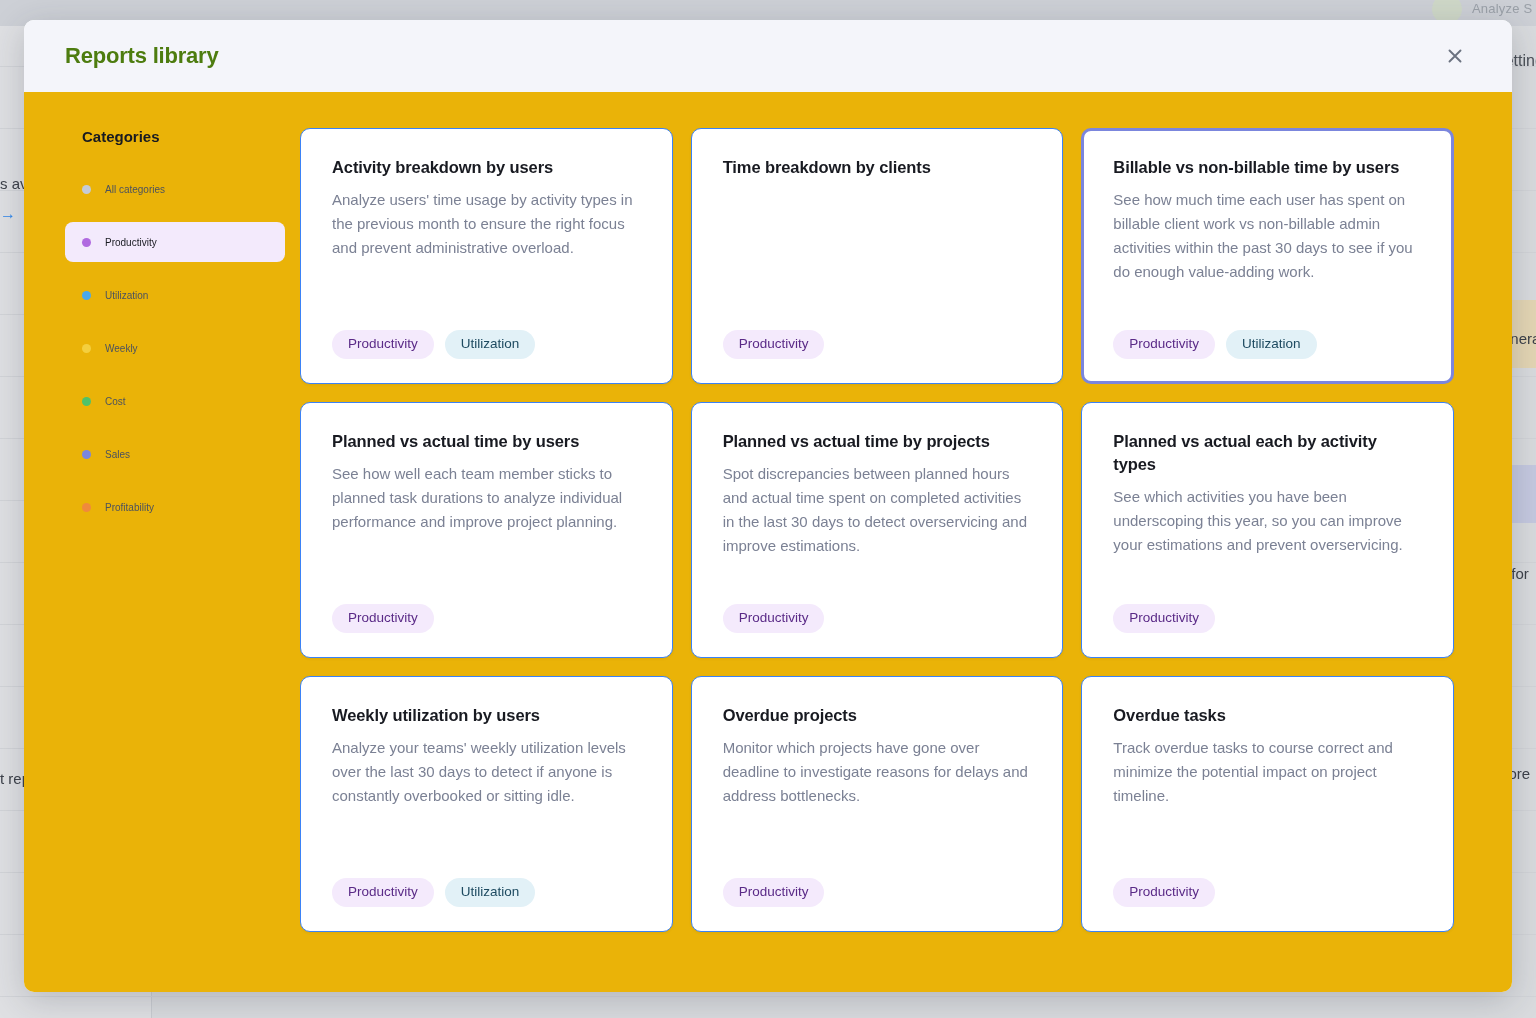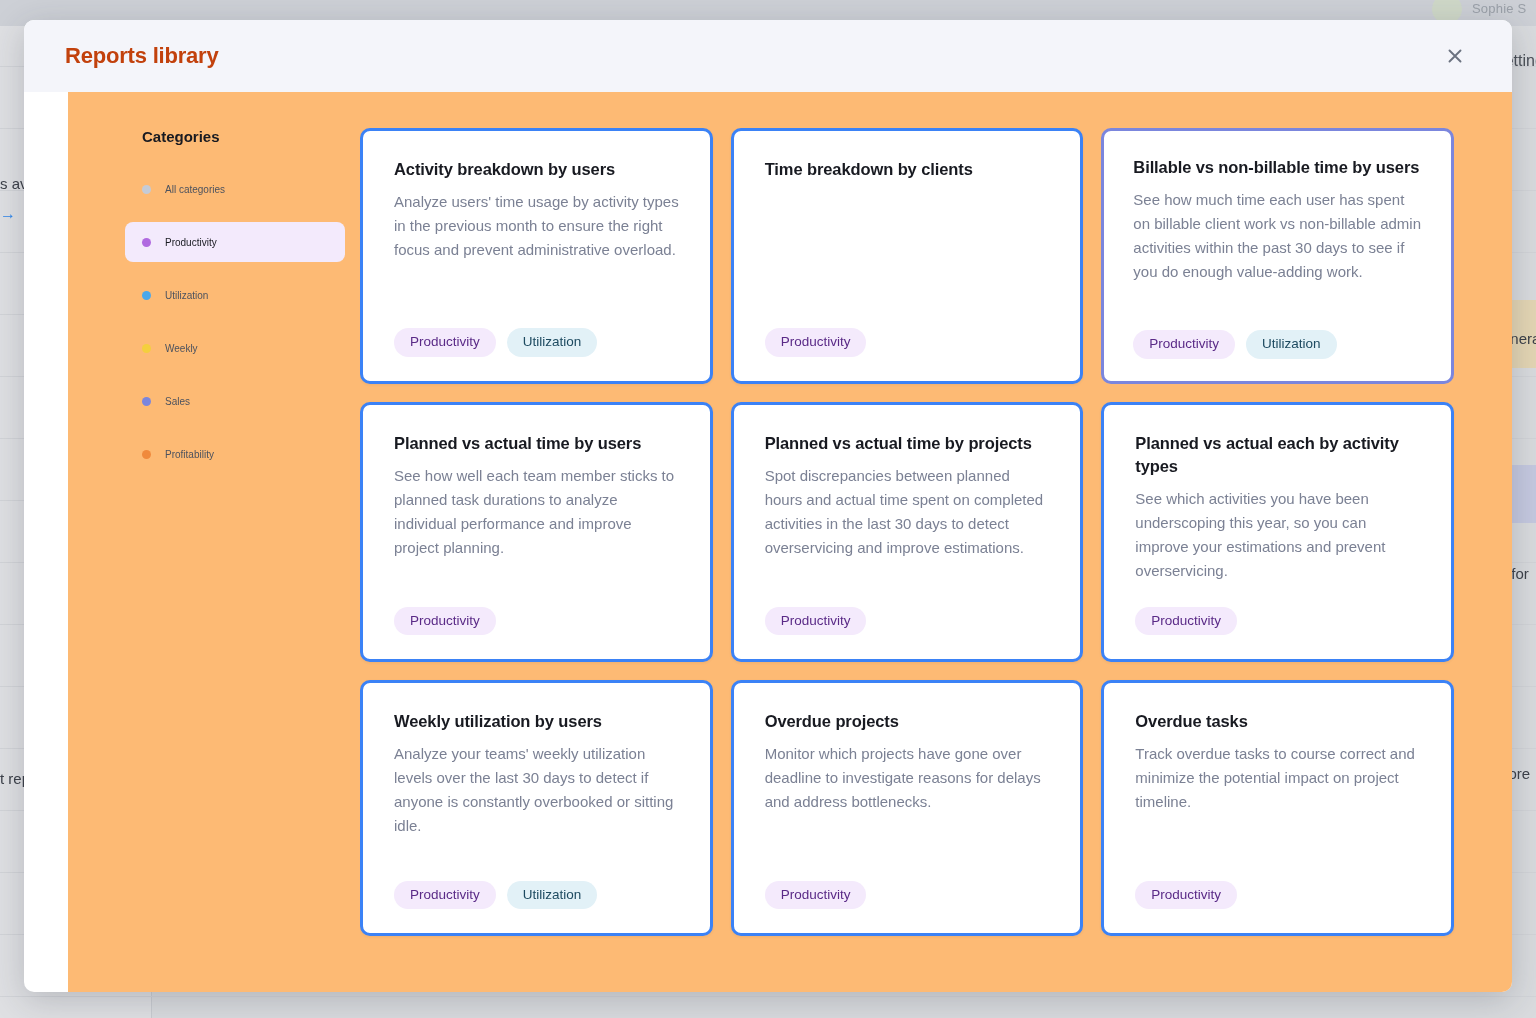--- a/index.html
+++ b/index.html
@@ -101,39 +101,38 @@
     height: 72px;
     flex: 0 0 72px;
     background: #f4f5fa;
     display: flex;
     align-items: center;
     padding: 0 40px 0 41px;
   }
   .modal-title {
     font-size: 22px;
     font-weight: 700;
-    color: #c2410c;
+    color: #4d7c0f;
     letter-spacing: -.2px;
   }
   .close-btn {
     margin-left: auto;
     width: 34px; height: 34px;
     display: flex; align-items: center; justify-content: center;
     border-radius: 6px;
     cursor: pointer;
   }
   .close-btn svg { display: block; }
 
   .modal-body {
     flex: 1;
     display: flex;
-    padding: 36px 0 0 16px;
-    background: #fdba74;
+    padding: 36px 0 0 0;
+    background: #eab308;
     overflow: hidden;
-    margin-left: 44px;
   }
 
   
   .sidebar {
     width: 276px;
     flex: 0 0 276px;
     padding-left: 41px;
     padding-right: 15px;
   }
   .sidebar-heading {
@@ -176,21 +175,21 @@
     padding-right: 58px;
     overflow: hidden;
   }
   .grid {
     display: grid;
     grid-template-columns: repeat(3, 1fr);
     gap: 18px 18px;
   }
   .card {
     background: #fff;
-    border: 3px solid #3b82f6;
+    border: 1px solid #3b82f6;
     border-radius: 10px;
     box-shadow: 0 1px 3px rgba(40,44,60,.07);
     padding: 27px 31px 24px 31px;
     min-height: 256px;
     display: flex;
     flex-direction: column;
     cursor: pointer;
   }
   .card.selected {
     border: 3px solid #7b86dd;
@@ -245,21 +244,21 @@
       <div class="bg-row" style="top: 598px;"></div>
       <div class="bg-row" style="top: 660px;"></div>
       <div class="bg-row" style="top: 722px;"></div>
       <div class="bg-row" style="top: 784px;"></div>
       <div class="bg-row" style="top: 846px;"></div>
       <div class="bg-row" style="top: 908px;"></div>
       <div class="bg-row" style="top: 970px;"></div>
     </div>
   <div class="bg-topbar"></div>
   <div class="bg-avatar"></div>
-  <div class="bg-top-text">Sophie S</div>
+  <div class="bg-top-text">Analyze S</div>
   <div class="bg-tab-underline"></div>
   <div class="bg-nav-text">Settings</div>
   <div class="bg-tan"></div>
   <div class="bg-lav"></div>
   <div class="bg-left-text">s av</div>
   <div class="bg-left-arrow">→</div>
   <div class="bg-left-text2">t rep</div>
   <div class="bg-right-text1">enera</div>
   <div class="bg-right-text2">erfor</div>
   <div class="bg-right-text3">more</div>
@@ -293,20 +292,24 @@
           </div>
           <div class="cat-item">
             <span class="cat-dot" style="background: rgb(74, 168, 236);"></span>
             <span class="cat-label">Utilization</span>
           </div>
           <div class="cat-item">
             <span class="cat-dot" style="background: rgb(244, 207, 62);"></span>
             <span class="cat-label">Weekly</span>
           </div>
           <div class="cat-item">
+            <span class="cat-dot" style="background: rgb(79, 194, 106);"></span>
+            <span class="cat-label">Cost</span>
+          </div>
+          <div class="cat-item">
             <span class="cat-dot" style="background: rgb(123, 134, 221);"></span>
             <span class="cat-label">Sales</span>
           </div>
           <div class="cat-item">
             <span class="cat-dot" style="background: rgb(240, 138, 60);"></span>
             <span class="cat-label">Profitability</span>
           </div>
         </div>
     </div>
 

